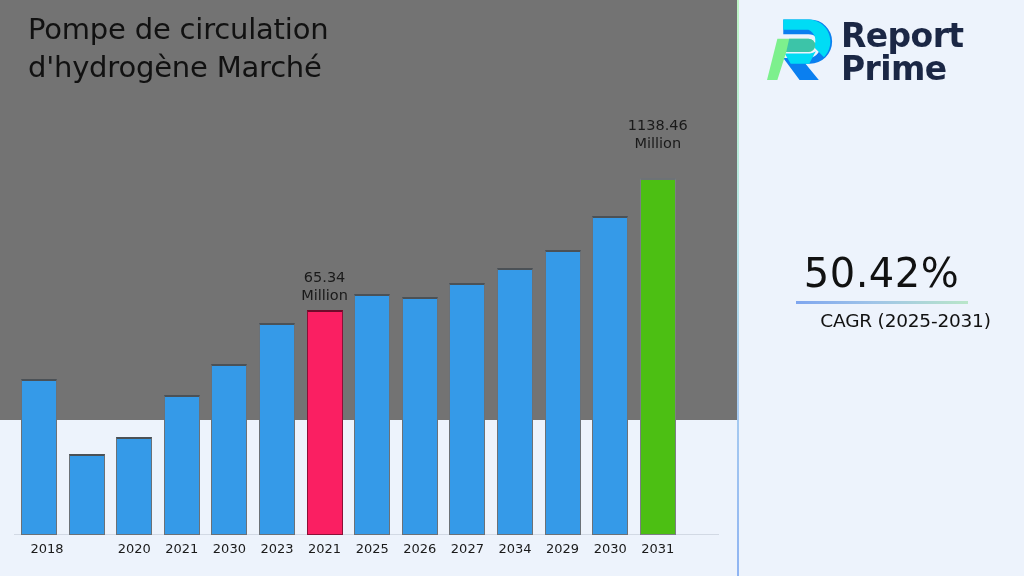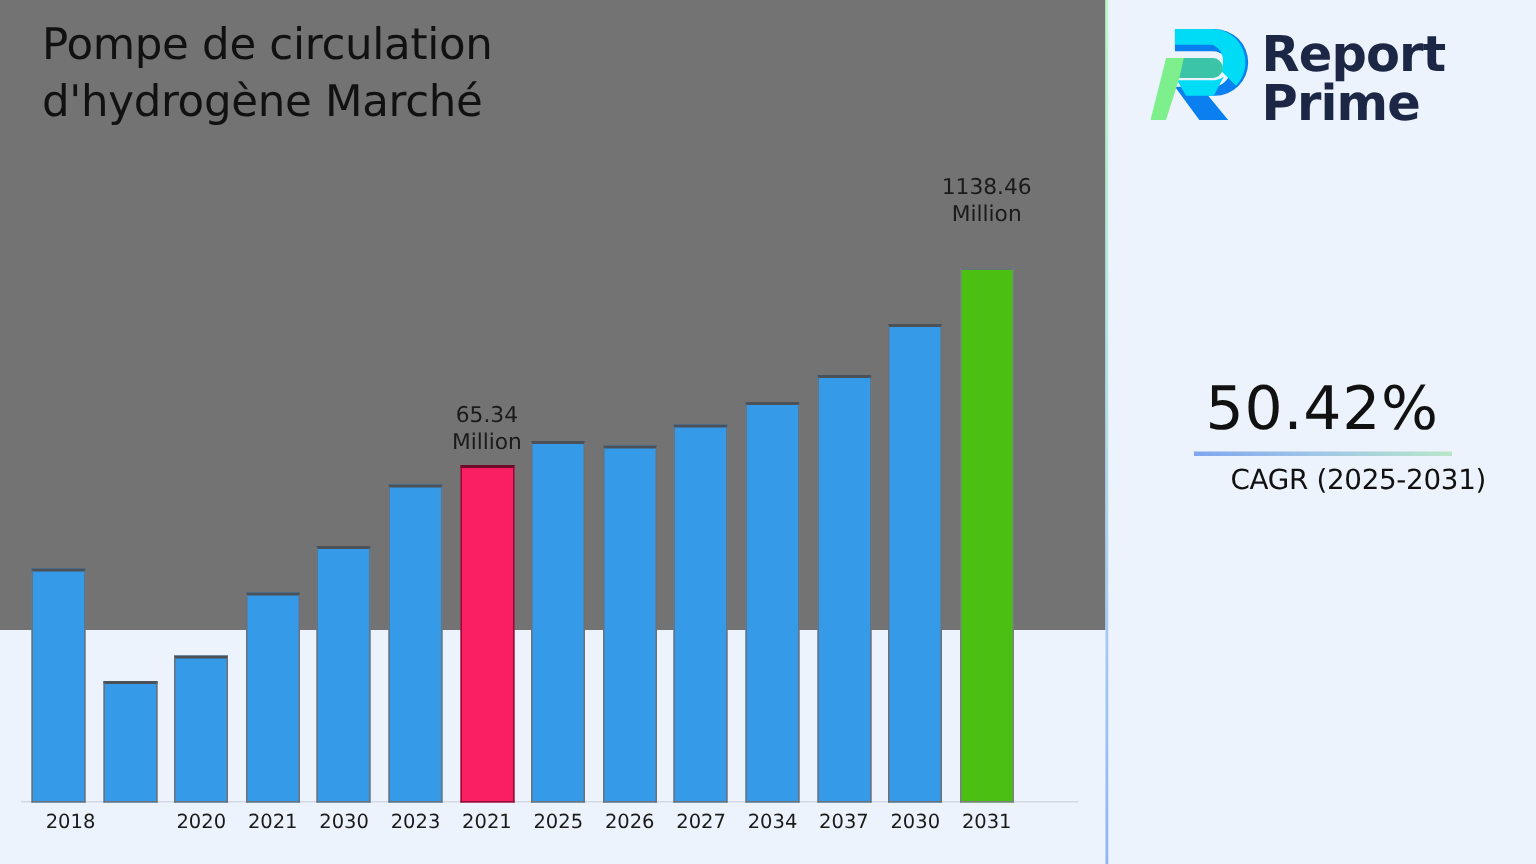--- a/index.html
+++ b/index.html
@@ -209,21 +209,21 @@
         <div class="bar blue" style="height: 252px;"></div>
       </div>
       <div class="tick-label" style="left: 437.4px;">2027</div>
       <div class="bar-slot" style="left: 497px; height: 267px;">
         <div class="bar blue" style="height: 267px;"></div>
       </div>
       <div class="tick-label" style="left: 485px;">2034</div>
       <div class="bar-slot" style="left: 544.6px; height: 285px;">
         <div class="bar blue" style="height: 285px;"></div>
       </div>
-      <div class="tick-label" style="left: 532.6px;">2037</div>
+      <div class="tick-label" style="left: 532.6px;">2029</div>
       <div class="bar-slot" style="left: 592.2px; height: 319px;">
         <div class="bar blue" style="height: 319px;"></div>
       </div>
       <div class="tick-label" style="left: 580.2px;">2030</div>
       <div class="bar-slot" style="left: 639.8px; height: 357px;">
         <div class="bar green" style="height: 357px;"></div>
         <div class="bar-value" style="bottom: 382px;">1138.46
 Million</div>
       </div>
       <div class="tick-label" style="left: 627.8px;">2031</div>

